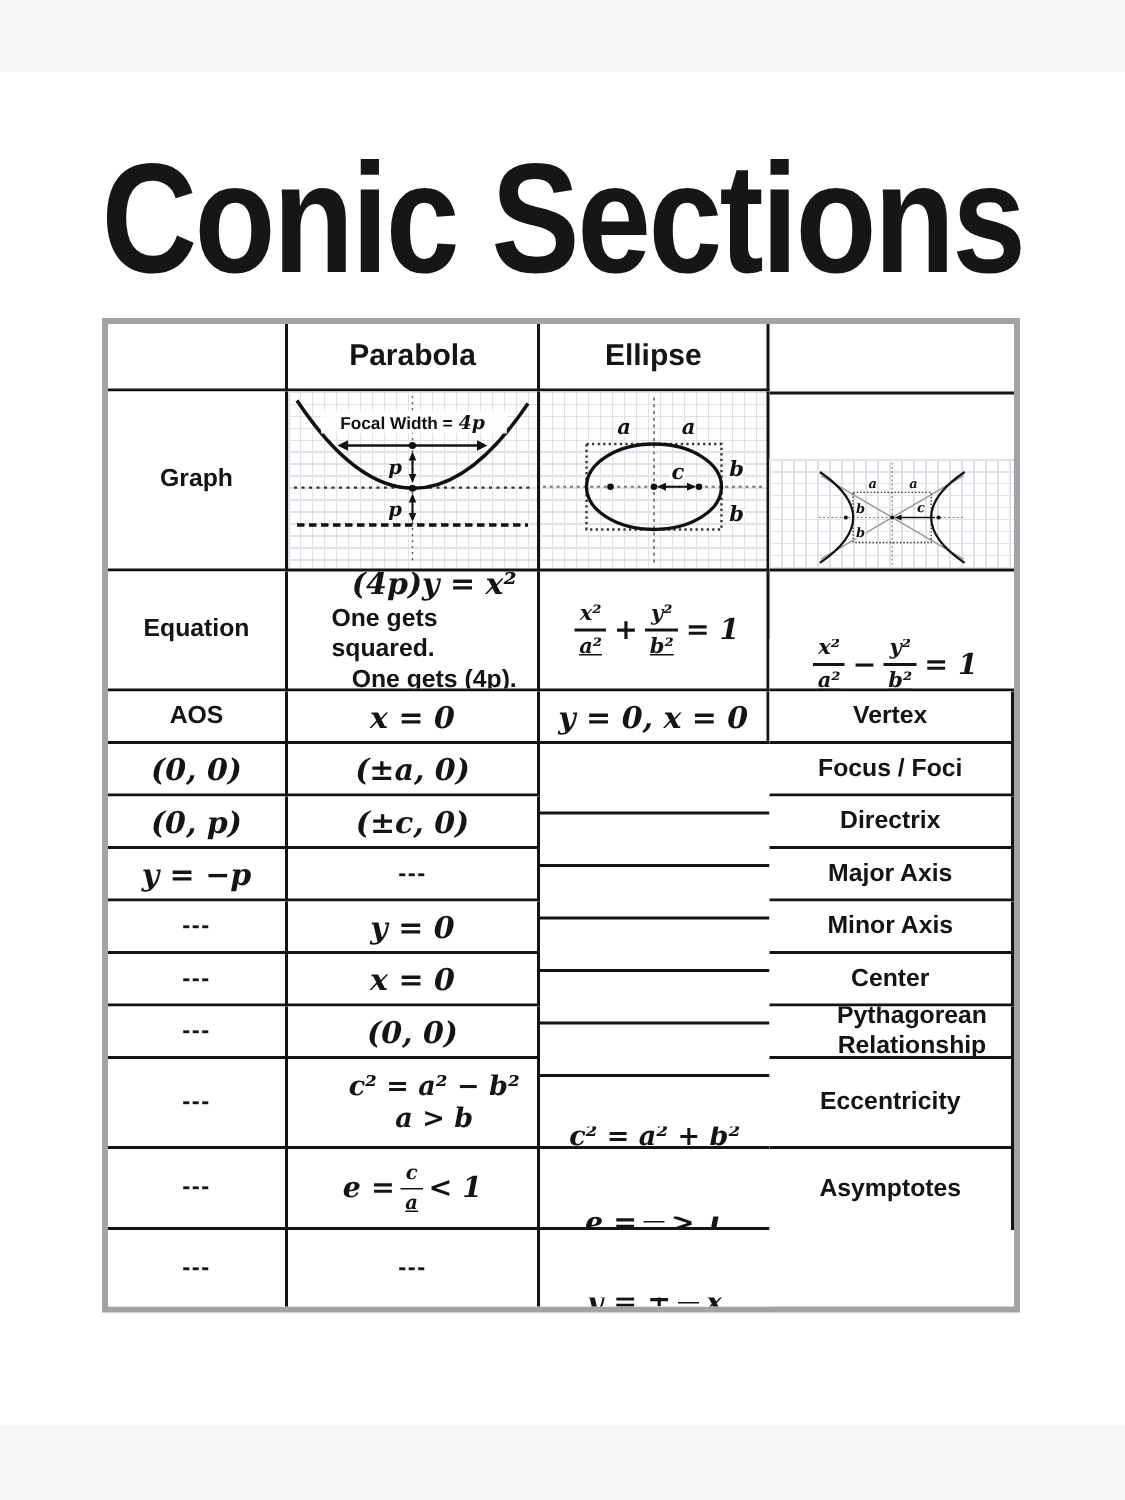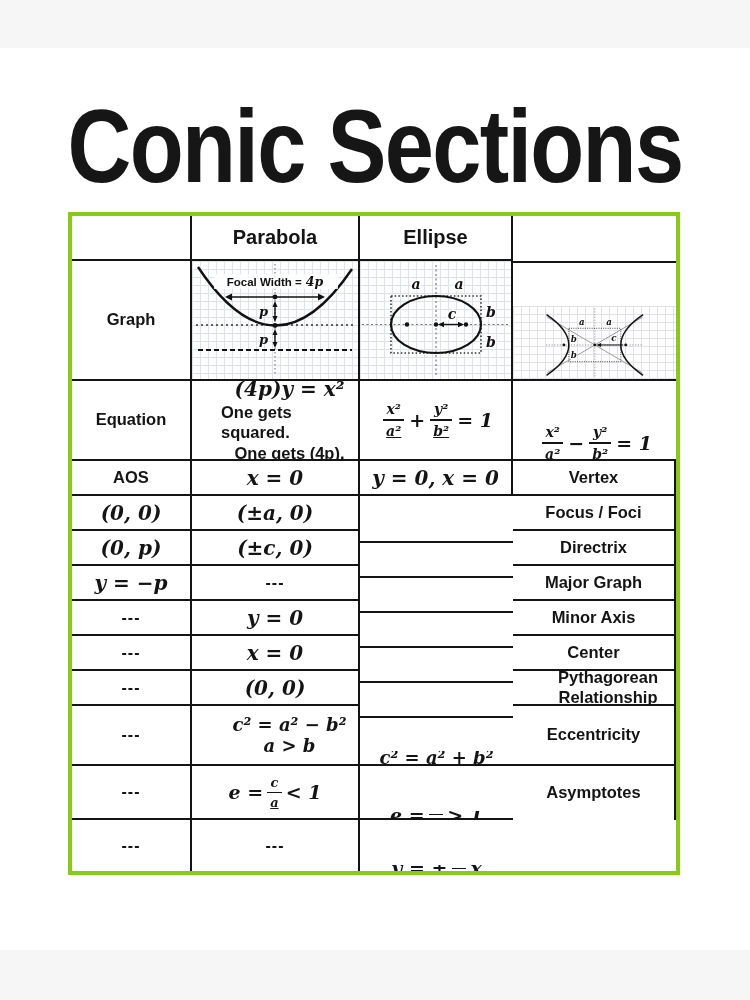--- a/index.html
+++ b/index.html
@@ -5,21 +5,21 @@
   html,body{margin:0;padding:0;}
   body{width:750px;height:1000px;position:relative;background:#ffffff;overflow:hidden;
        font-family:"Liberation Sans",sans-serif;color:#141414;}
   .strip{position:absolute;left:0;width:750px;background:#f6f6f7;}
   .strip.top{top:0;height:48px;}
   .strip.bottom{top:950px;height:50px;}
   .title{position:absolute;left:0;top:94px;width:750px;text-align:center;
          font:700 104px/1 "Liberation Sans",sans-serif;letter-spacing:-2px;
          transform:scaleX(0.85);color:#161616;white-space:nowrap;}
   .tbl{position:absolute;left:68px;top:212px;width:612px;height:663px;box-sizing:border-box;
-       border:4px solid #84cc16;background:#fff;display:grid;
+       border:4px solid #a3a3a3;background:#fff;display:grid;
        grid-template-columns:120px 168px 153px 163px;
        grid-template-rows:45px 120px 80px repeat(7,35px) 60px 54px 51px;}
   .c{border-right:2px solid #141414;border-bottom:2px solid #141414;box-sizing:border-box;
      display:flex;align-items:center;justify-content:center;flex-direction:row;
      overflow:hidden;background:#fff;}
   .c.last{border-right:none;margin-top:45px;}
   .c.bot{border-bottom:none;}
   .hdr{font:700 20px "Liberation Sans",sans-serif;}
   .lbl{font:700 16.5px/1.2 "Liberation Sans",sans-serif;text-align:center;}
   .m{font:italic 700 20px "DejaVu Serif",serif;}
@@ -172,21 +172,21 @@
   <div class="c lbl">Focus / Foci</div>
   <div class="c m">(0, p)</div>
   <div class="c m">(±c, 0)</div>
   <div class="c m last">(±c, 0)</div>
 
   <div class="c lbl">Directrix</div>
   <div class="c m">y = −p</div>
   <div class="c dash">---</div>
   <div class="c dash last">---</div>
 
-  <div class="c lbl">Major Graph</div>
+  <div class="c lbl">Major Axis</div>
   <div class="c dash">---</div>
   <div class="c m">y = 0</div>
   <div class="c m last">y = 0</div>
 
   <div class="c lbl">Minor Axis</div>
   <div class="c dash">---</div>
   <div class="c m">x = 0</div>
   <div class="c m last">x = 0</div>
 
   <div class="c lbl">Center</div>

